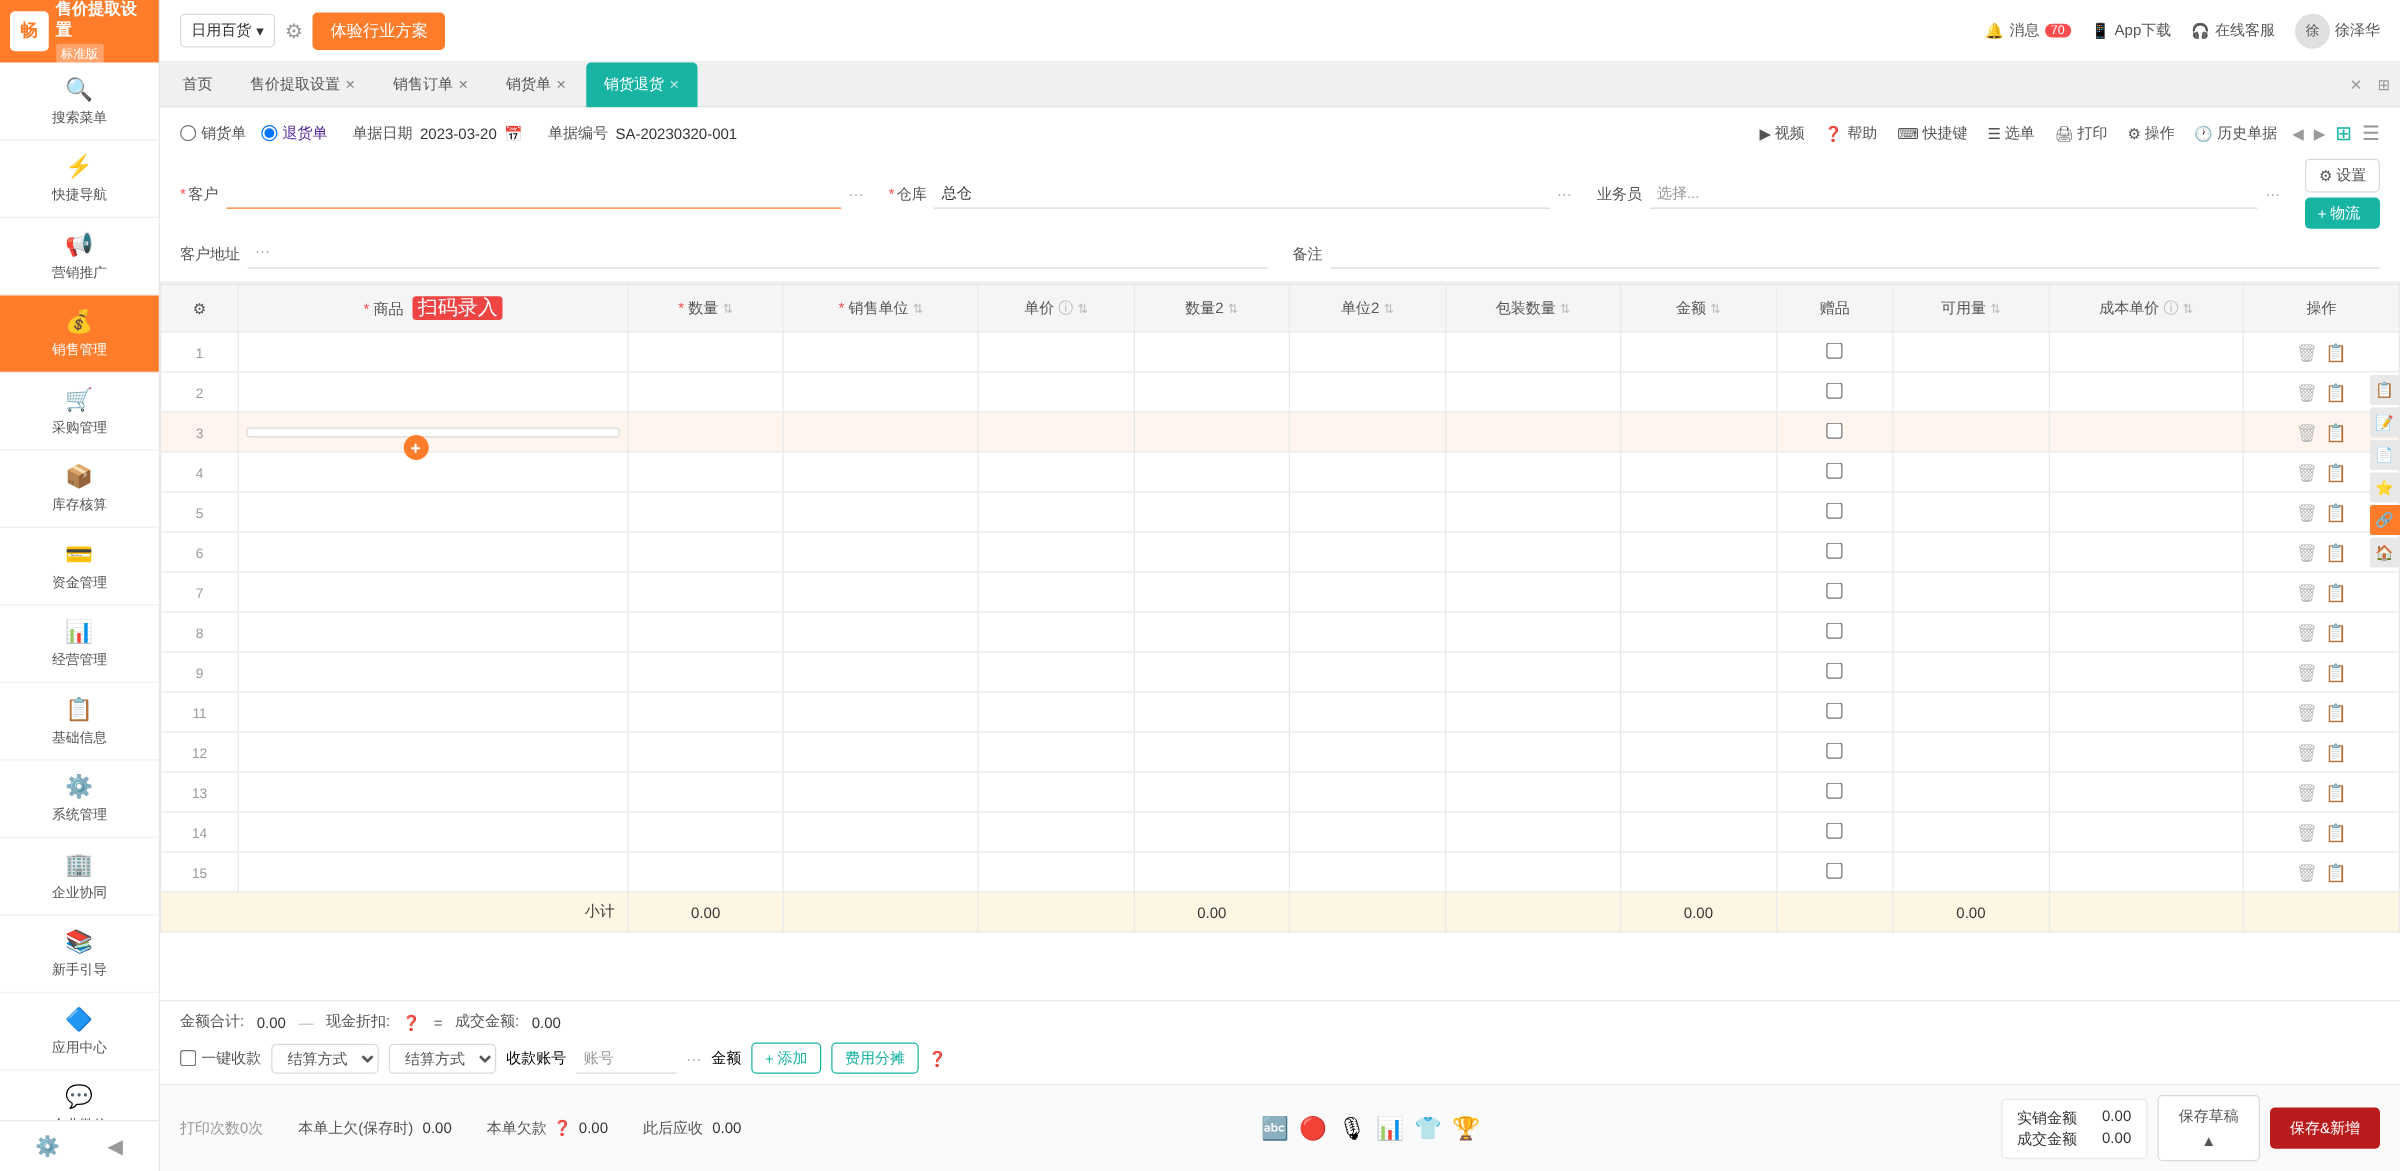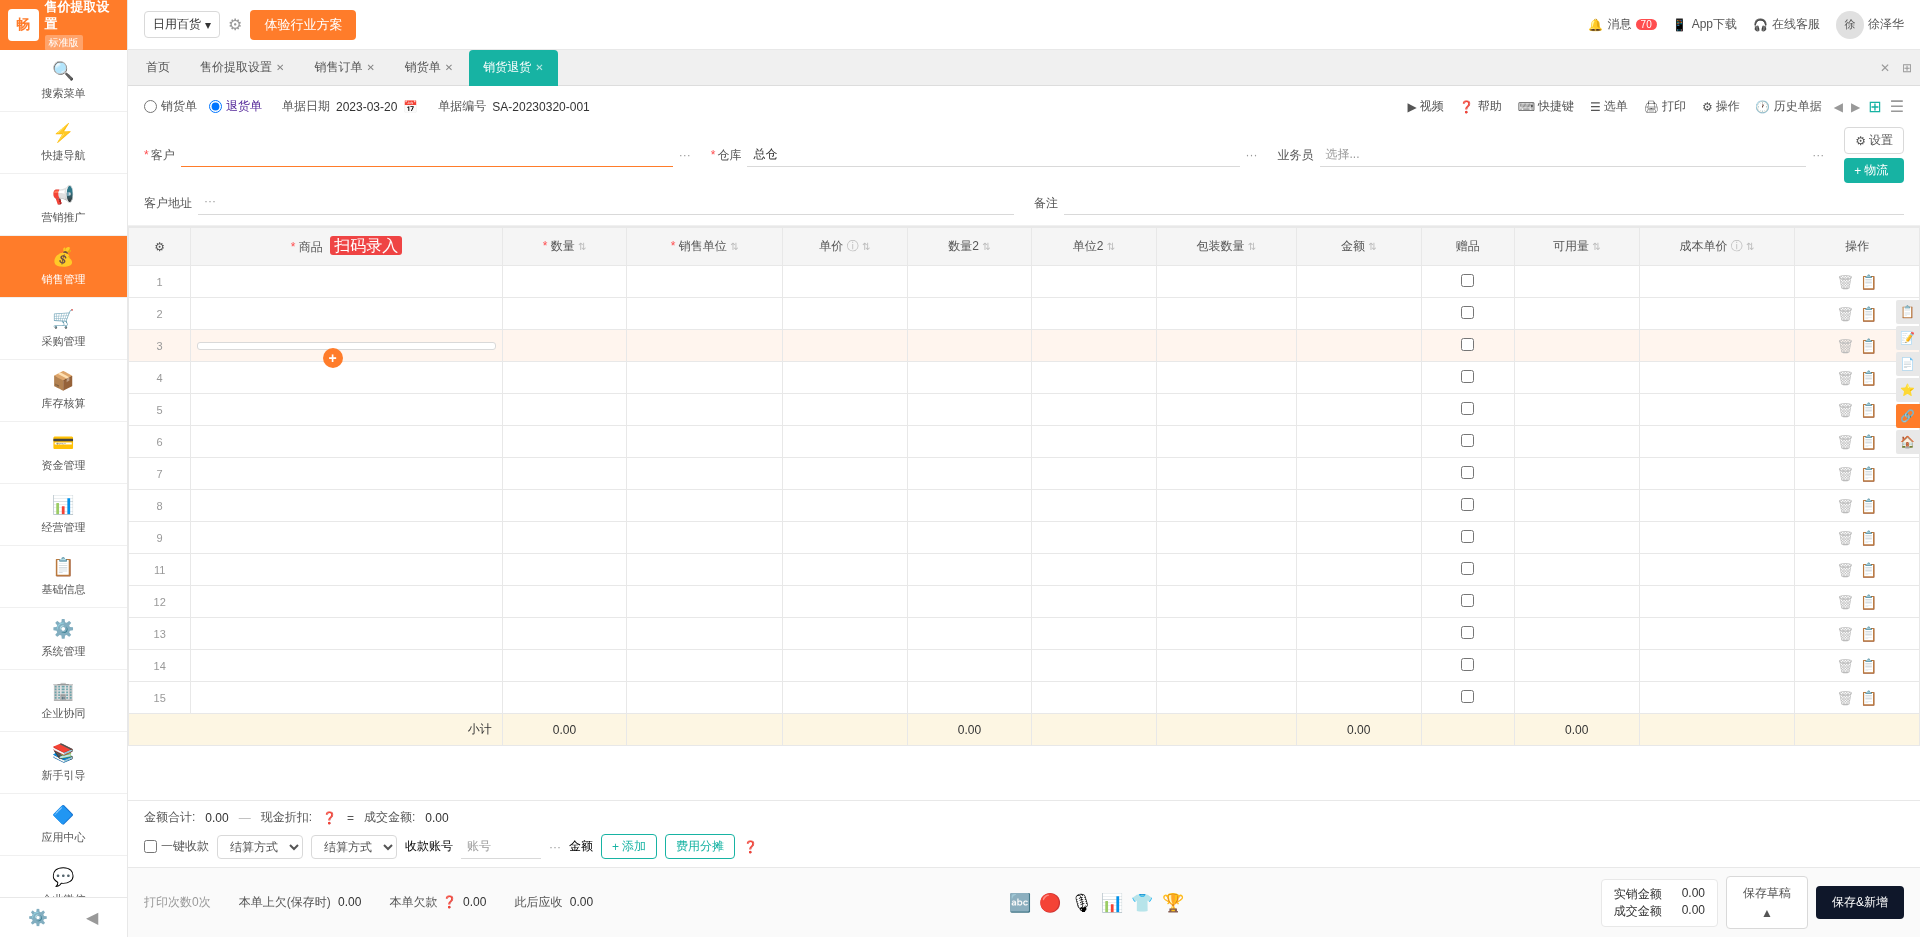--- a/index.html
+++ b/index.html
@@ -97,21 +97,21 @@
     .bottom-bar { display: flex; align-items: center; justify-content: space-between; padding: 8px 16px; background: #fafafa; border-top: 1px solid #e8e8e8; }
     .bottom-bar-left { display: flex; align-items: center; gap: 28px; color: #555; }
     .bottom-bar-center { display: flex; align-items: center; gap: 8px; }
     .bottom-bar-right { display: flex; align-items: center; gap: 8px; }
 
     .save-info { background: #fff; border: 1px solid #e8e8e8; border-radius: 4px; padding: 6px 12px; font-size: 12px; }
     .save-info-row { display: flex; justify-content: space-between; gap: 20px; color: #555; }
     .save-info-row span { font-weight: 500; color: #333; }
 
     .save-draft-btn { background: #fff; border: 1px solid #d9d9d9; color: #555; border-radius: 4px; padding: 8px 16px; cursor: pointer; display: flex; align-items: center; gap: 4px; flex-direction: column; }
-    .save-new-btn { background: #0f172a; border: none; color: #fff; border-radius: 4px; padding: 8px 16px; cursor: pointer; display: flex; align-items: center; gap: 4px; font-size: 13px; }
+    .save-new-btn { background: #b91c1c; border: none; color: #fff; border-radius: 4px; padding: 8px 16px; cursor: pointer; display: flex; align-items: center; gap: 4px; font-size: 13px; }
     .quick-btn { width: 24px; height: 24px; background: #e8e8e8; display: flex; align-items: center; justify-content: center; color: #999; cursor: pointer; font-size: 12px; border-radius: 2px 0 0 2px; }
     .quick-btn.active { background: #ff7c2a; color: #fff; }
 
     .input-text-field { border: 1px solid #d9d9d9; border-radius: 3px; padding: 3px 6px; width: 100%; }
   </style>
 </head>
 <body>
 
 <div class="sidebar">
   <div class="sidebar-logo">

